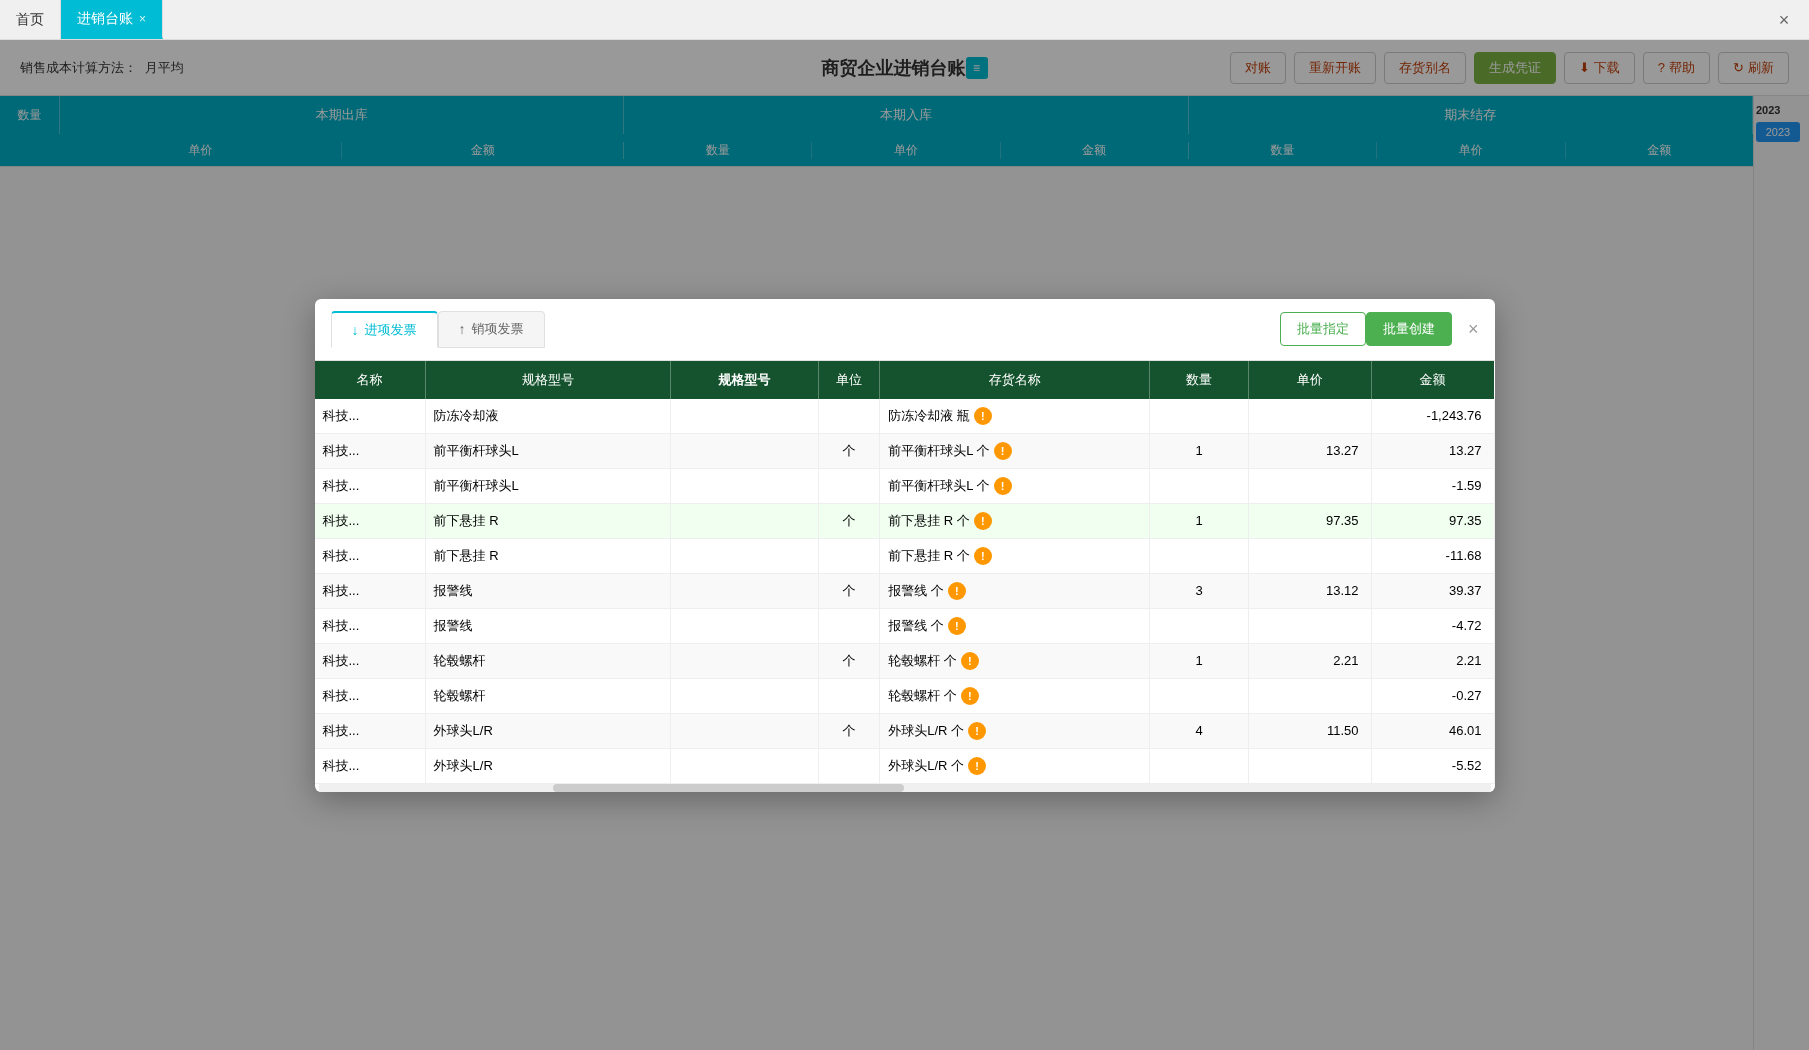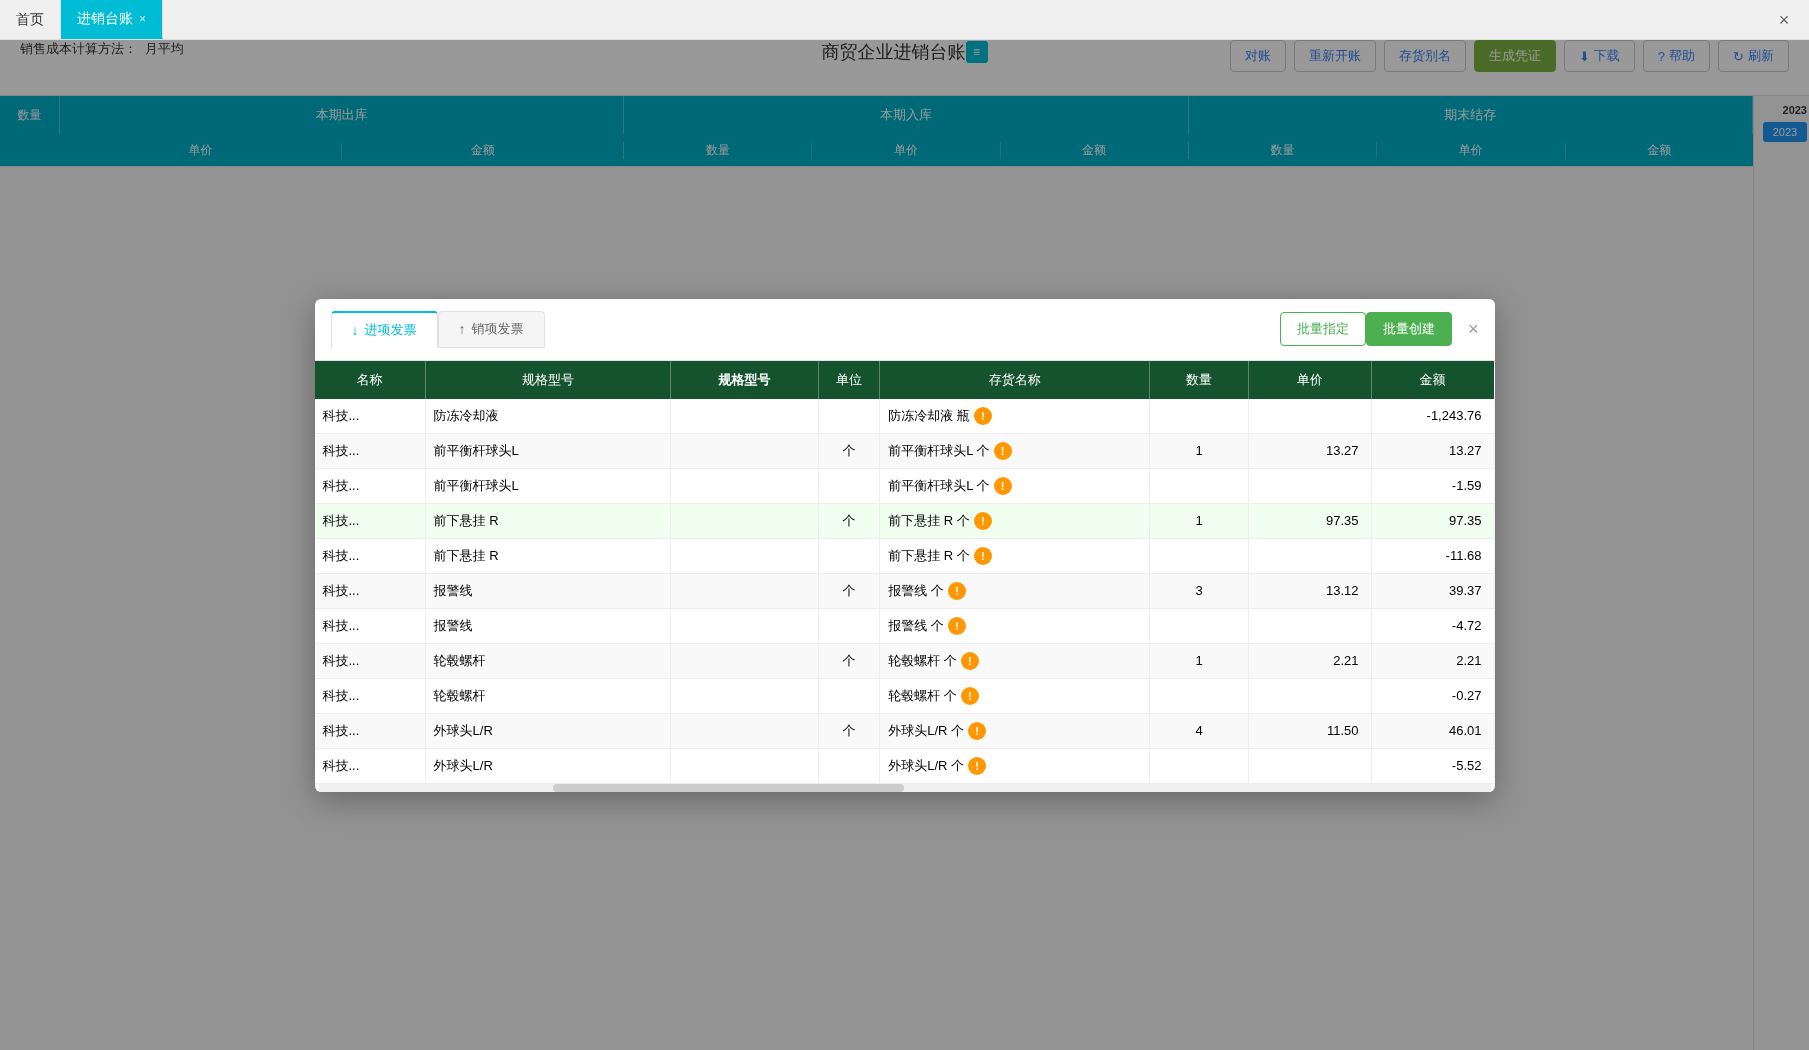--- a/index.html
+++ b/index.html
@@ -27,34 +27,34 @@
       font-size: 18px; color: #666;
     }
 
     
     .main-area {
       background: #f5f5f5; position: relative; height: calc(1050px - 40px);
     }
 
     
     .toolbar {
-      display: flex; align-items: flex-start; padding: 0 20px; height: 56px;
+      display: flex; align-items: center; padding: 0 20px; height: 56px;
       background: #fff; border-bottom: 1px solid #e0e0e0;
     }
     .toolbar .cost-method { font-size: 13px; color: #333; margin-right: auto; }
     .toolbar .title {
       position: absolute; left: 50%; transform: translateX(-50%);
-      font-size: 18px; font-weight: normal; color: #333; display: flex; align-items: center; gap: 0;
+      font-size: 18px; font-weight: bold; color: #333; display: flex; align-items: center; gap: 0;
     }
     .toolbar .title .doc-icon {
       width: 22px; height: 22px; background: #00bcd4; color: white;
       display: flex; align-items: center; justify-content: center; font-size: 12px; border-radius: 3px;
     }
     .toolbar-buttons { display: flex; gap: 8px; align-items: center; margin-left: auto; }
-    .btn { padding: 6px 14px; border: 1px solid #ccc; border-radius: 4px; cursor: pointer; font-size: 13px; background: #fff; color: #3b82f6; }
+    .btn { padding: 6px 14px; border: 1px solid #ccc; border-radius: 4px; cursor: pointer; font-size: 13px; background: #fff; color: #c2410c; }
     .btn-primary { background: #7cb342; color: #fff; border-color: #7cb342; }
     .btn-icon { display: flex; align-items: center; gap: 4px; }
 
     
     .modal-overlay {
       position: absolute; top: 0; left: 0; right: 0; bottom: 0;
       background: rgba(0,0,0,0.4); display: flex; align-items: center; justify-content: center;
       z-index: 100;
     }
     .modal {
@@ -214,21 +214,21 @@
       </div>
       <div style="flex:1; display:flex;">
         <span style="flex:1; text-align:center; font-size:12px; border-right:1px solid rgba(255,255,255,0.2);">数量</span>
         <span style="flex:1; text-align:center; font-size:12px; border-right:1px solid rgba(255,255,255,0.2);">单价</span>
         <span style="flex:1; text-align:center; font-size:12px;">金额</span>
       </div>
       <div style="width:56px;"></div>
     </div>
   </div>
 
-  <div class="year-panel" style="position:absolute; right:0; top:56px; width:56px; background:#f5f5f5; border-left:1px solid #ddd; display:flex; flex-direction:column; align-items:flex-end; padding:4px 2px; overflow:hidden; bottom:0; z-index:5;">
+  <div class="year-panel" style="position:absolute; right:0; top:56px; width:56px; background:#f5f5f5; border-left:1px solid #ddd; display:flex; flex-direction:column; align-items:flex-start; padding:4px 2px; overflow:hidden; bottom:0; z-index:5;">
     <div style="font-size:11px; color:#333; font-weight:bold; padding:4px 0;">2023</div>
     <div style="background:#2196f3; color:#fff; border-radius:3px; padding:4px 6px; font-size:11px; margin:2px 0; width:44px; text-align:center;">2023</div>
   </div>
 
   <div class="modal-overlay">
     <div class="modal">
 
       <div class="modal-header">
         <div class="modal-tabs">
           <div class="modal-tab active">

